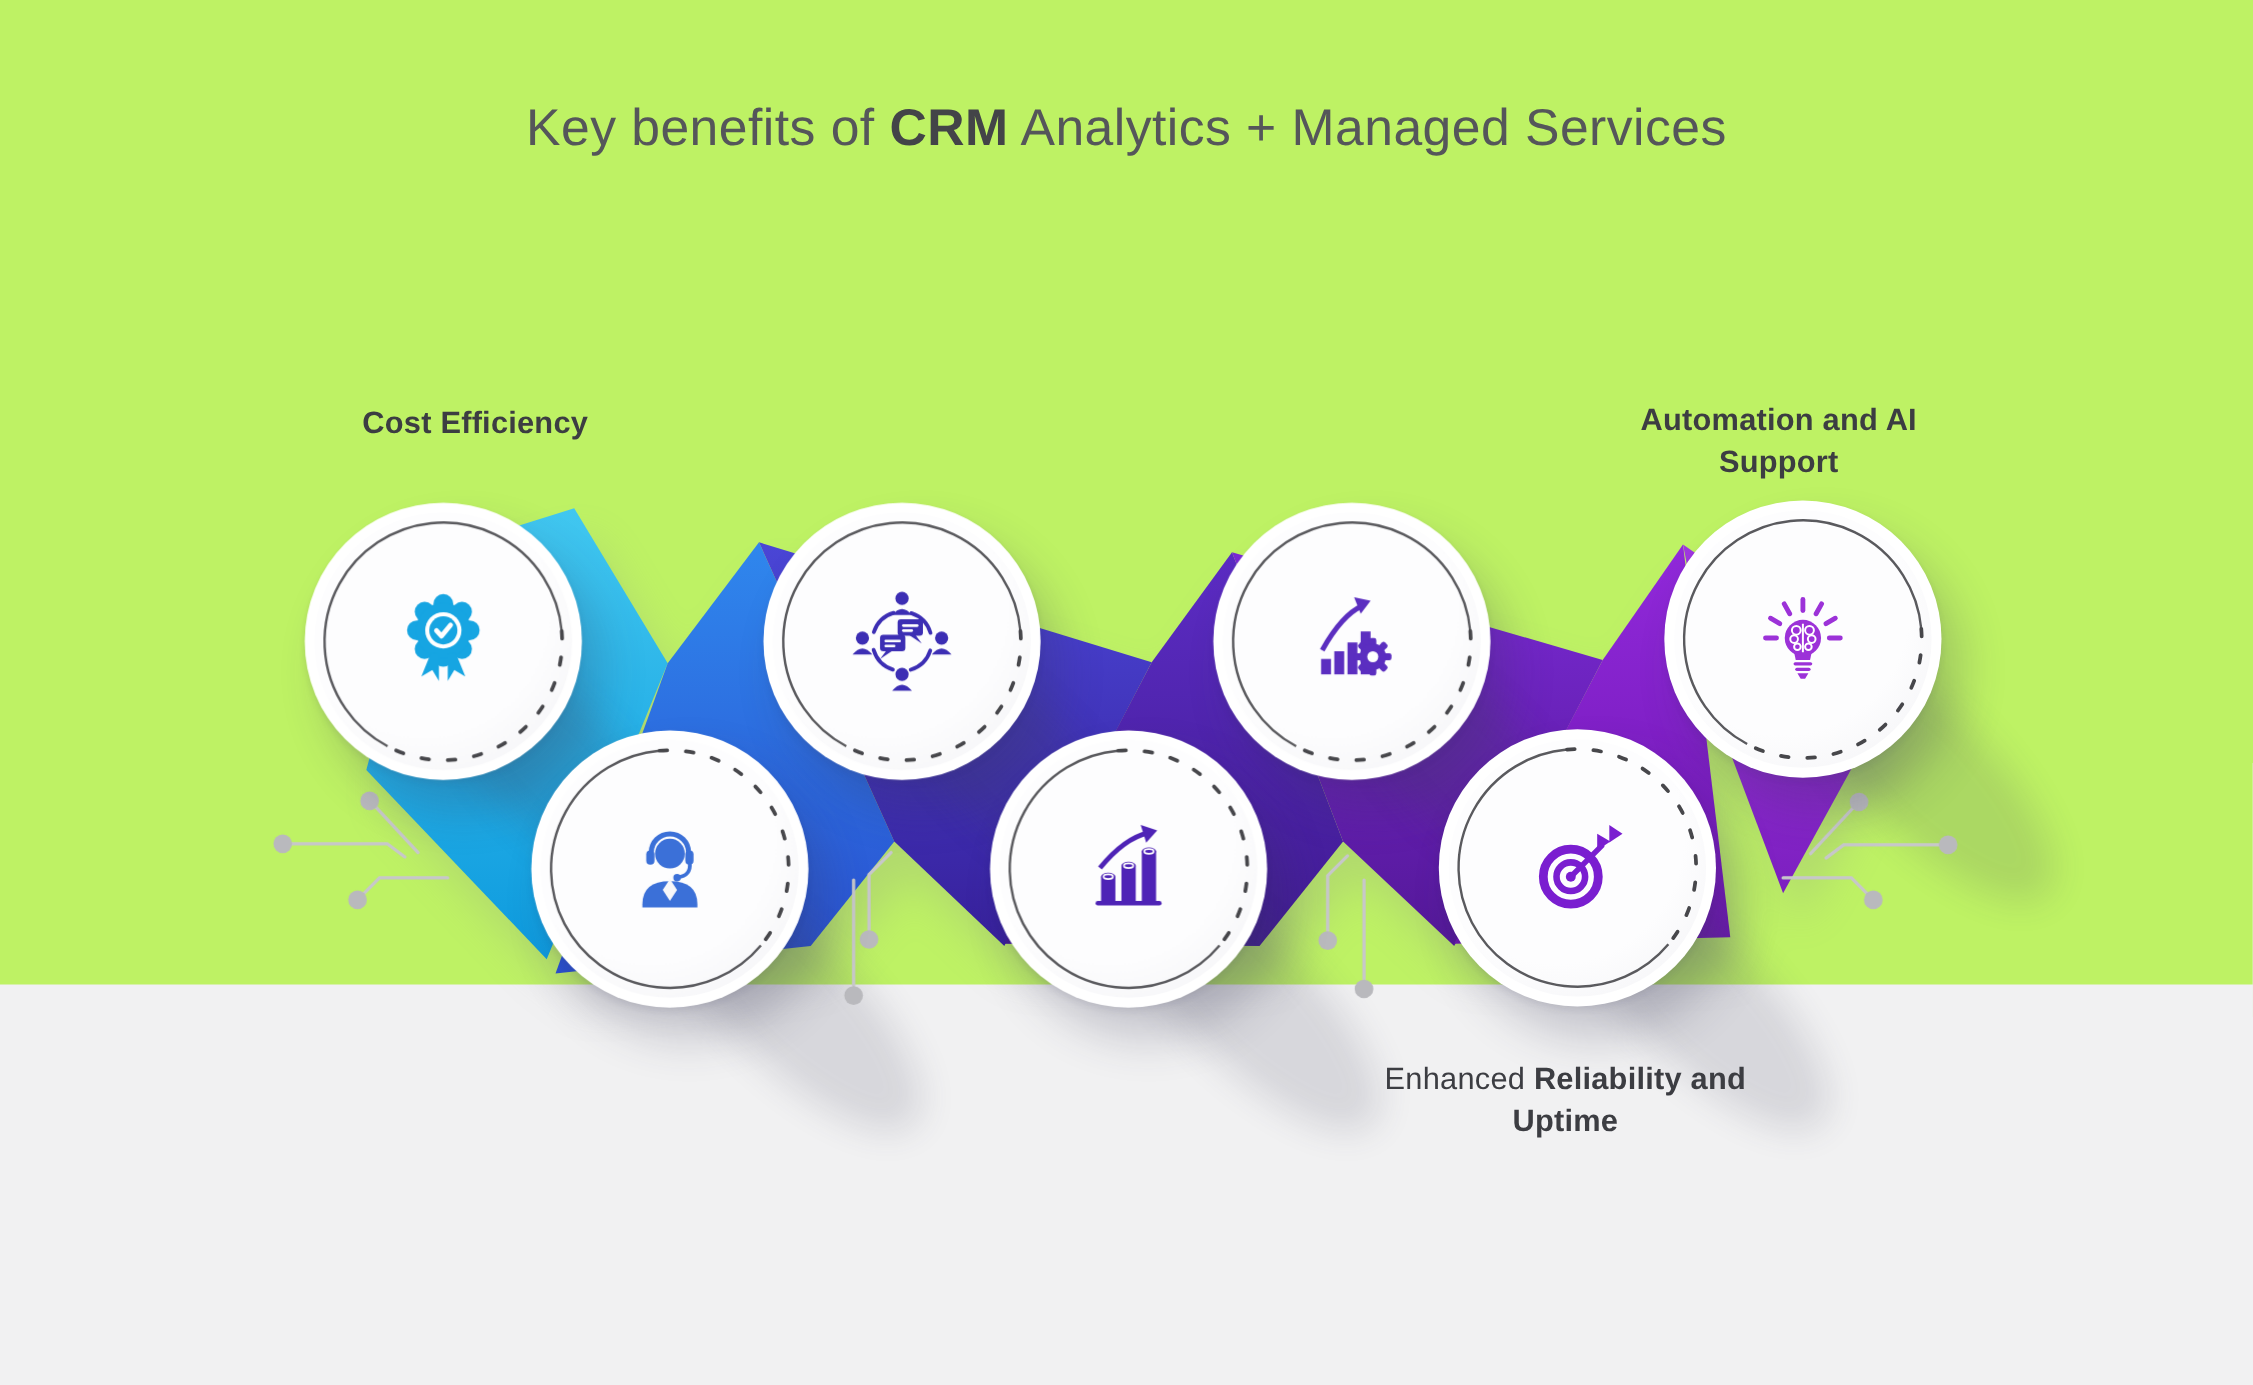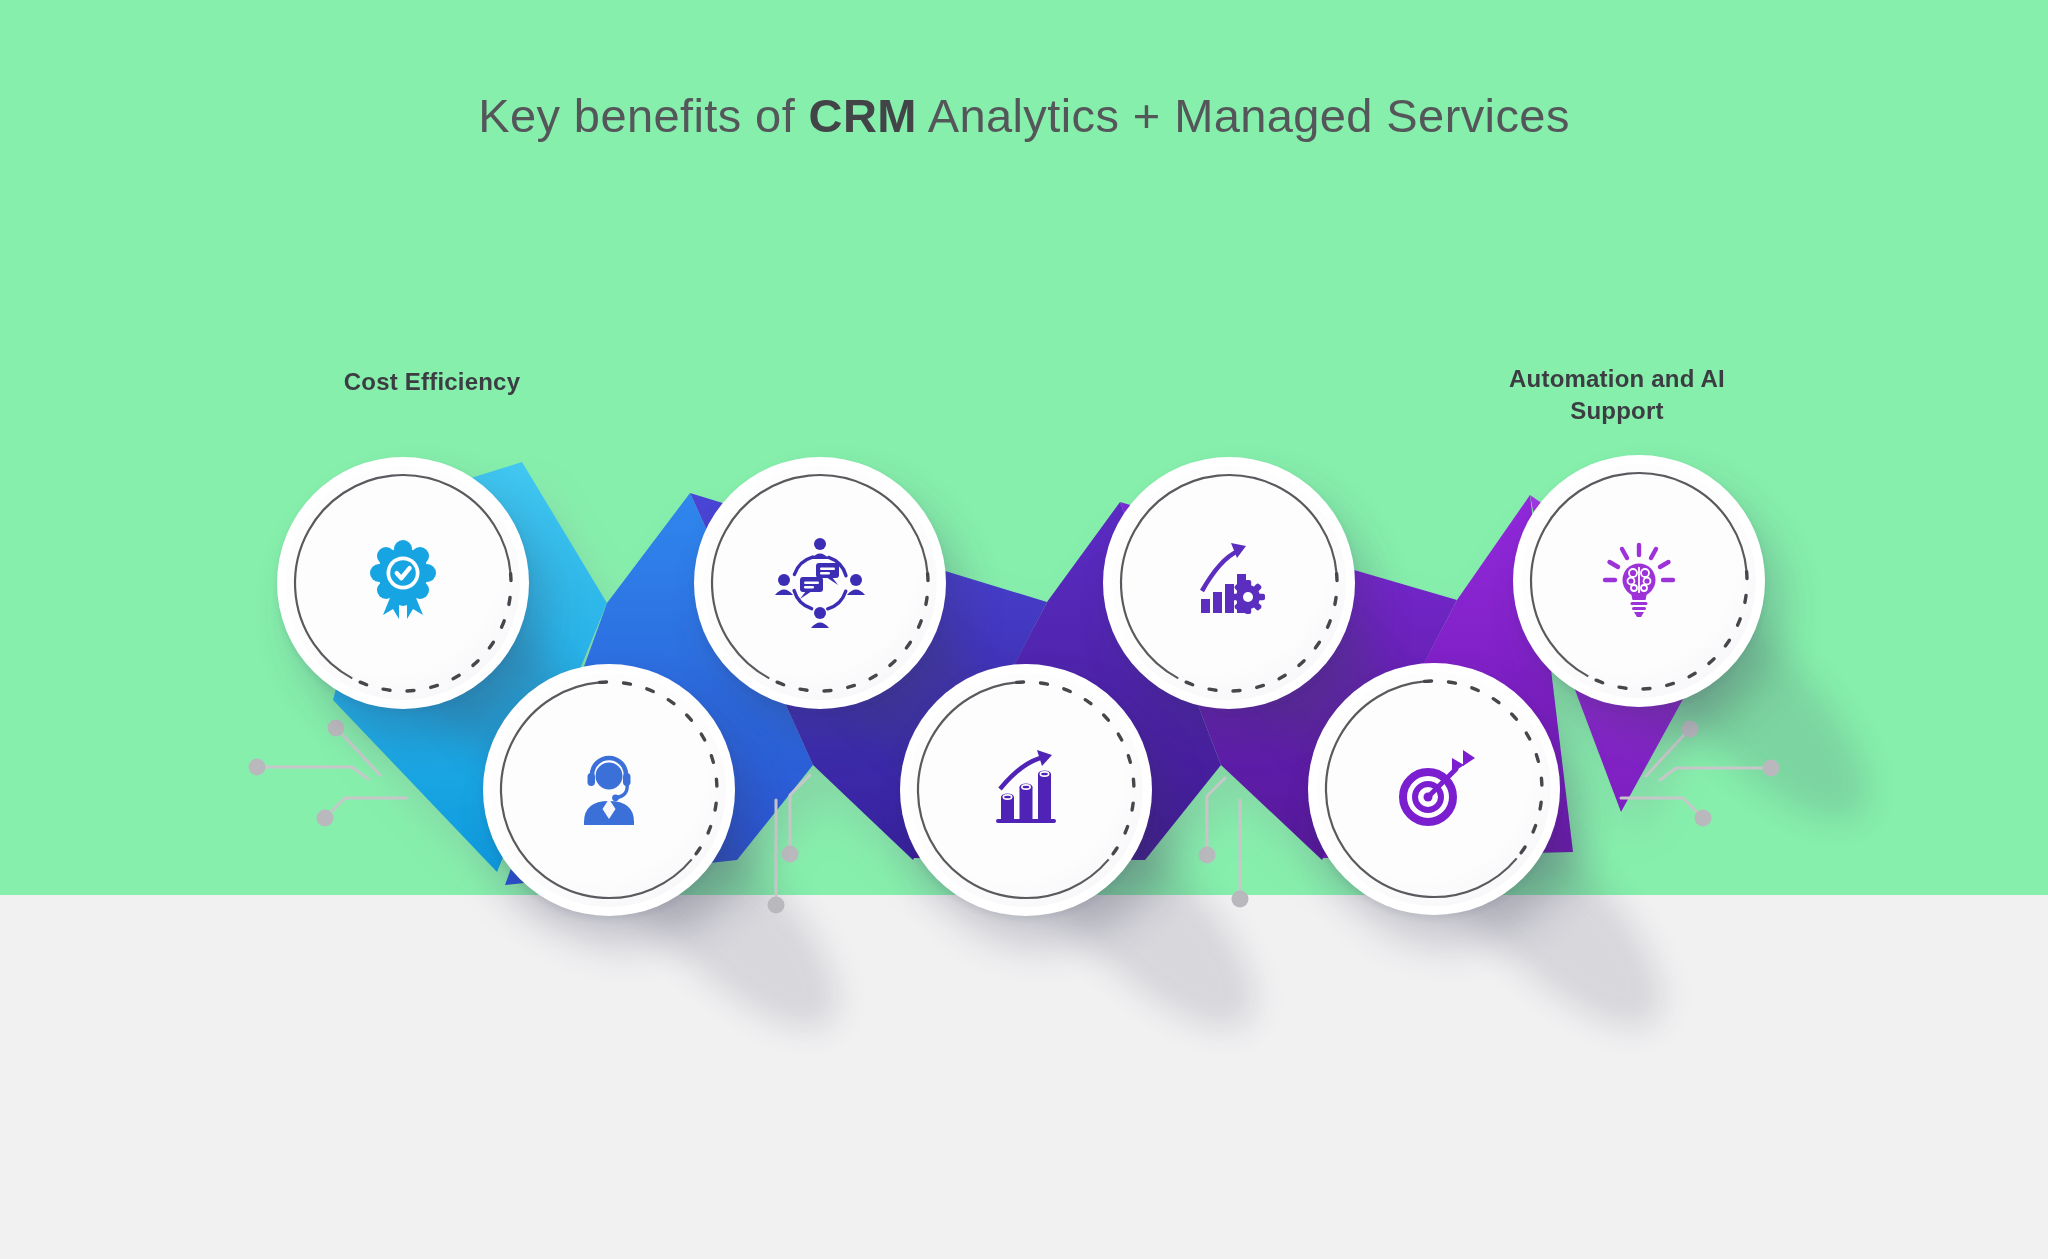--- a/index.html
+++ b/index.html
@@ -1,27 +1,27 @@
 <!DOCTYPE html>
 <html><head>
 <meta charset="utf-8">
 <style>
   html,body{margin:0;padding:0;background:#f1f1f2;}
   body{width:2048px;height:1259px;overflow:hidden;font-family:"Liberation Sans",sans-serif;}
-  .stage{position:relative;width:2048px;height:895px;background:#86efac;}
+  .stage{position:relative;width:2048px;height:895px;background:#bef264;}
   .band-svg{position:absolute;left:0;top:0;}
   .title{position:absolute;top:88px;left:0;width:100%;text-align:center;
          font-size:47px;color:#55565a;letter-spacing:.4px;font-weight:400;}
   .title .b{font-weight:700;color:#434448;}
   .node{position:absolute;width:252px;height:252px;border-radius:50%;background:#ffffff;
         box-shadow:0 3px 6px rgba(60,60,90,.10), 18px 28px 42px rgba(55,55,85,.24);}
   .node::before{content:"";position:absolute;inset:9px;border-radius:50%;
         background:radial-gradient(circle at 42% 38%, #fdfdfe 58%, #f1f1f4 100%);}
   .node svg{position:absolute;left:0;top:0;}
-  .label{position:absolute;font-size:24px;font-weight:700;color:#3c3d42;text-align:center;
+  .label{position:absolute;font-size:28px;font-weight:700;color:#3c3d42;text-align:center;
          line-height:1.35;letter-spacing:.2px;}
   .label .pre{font-weight:400;}
 </style>
 </head>
 <body>
 
 <div class="stage">
 
   <svg class="band-svg" width="2048" height="1259" viewBox="0 0 2048 1259">
     <defs>
@@ -309,14 +309,15 @@
   </div>
 
   <div class="label" style="left:222px;top:366px;width:420px"><span class="pre"></span><span>Cost Efficiency</span></div>
 
 
 
   <div class="label" style="left:1491px;top:363px;width:252px"><span class="pre"></span><span>Automation and AI Support</span></div>
 
 
 
+  <div class="label" style="left:1258px;top:962px;width:330px"><span class="pre">Enhanced </span><span>Reliability and Uptime</span></div>
 
 </div>
 
 </body></html>

